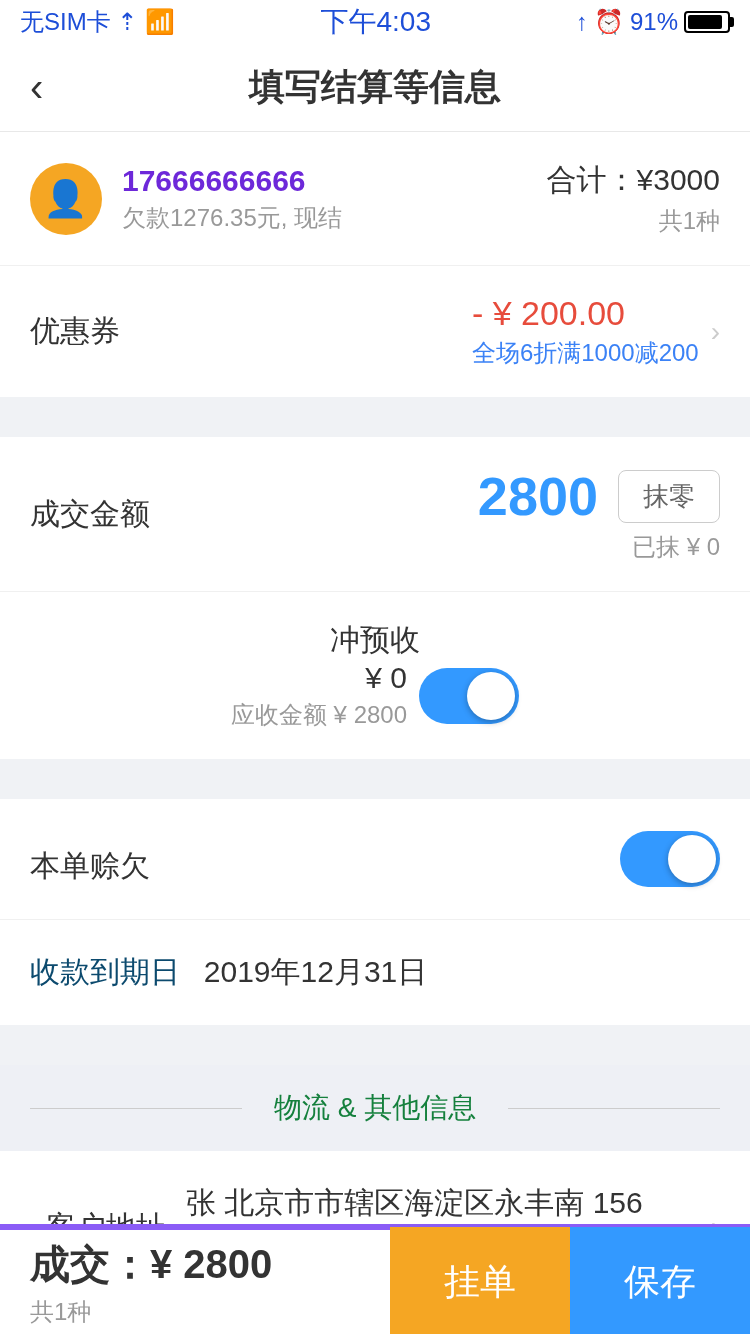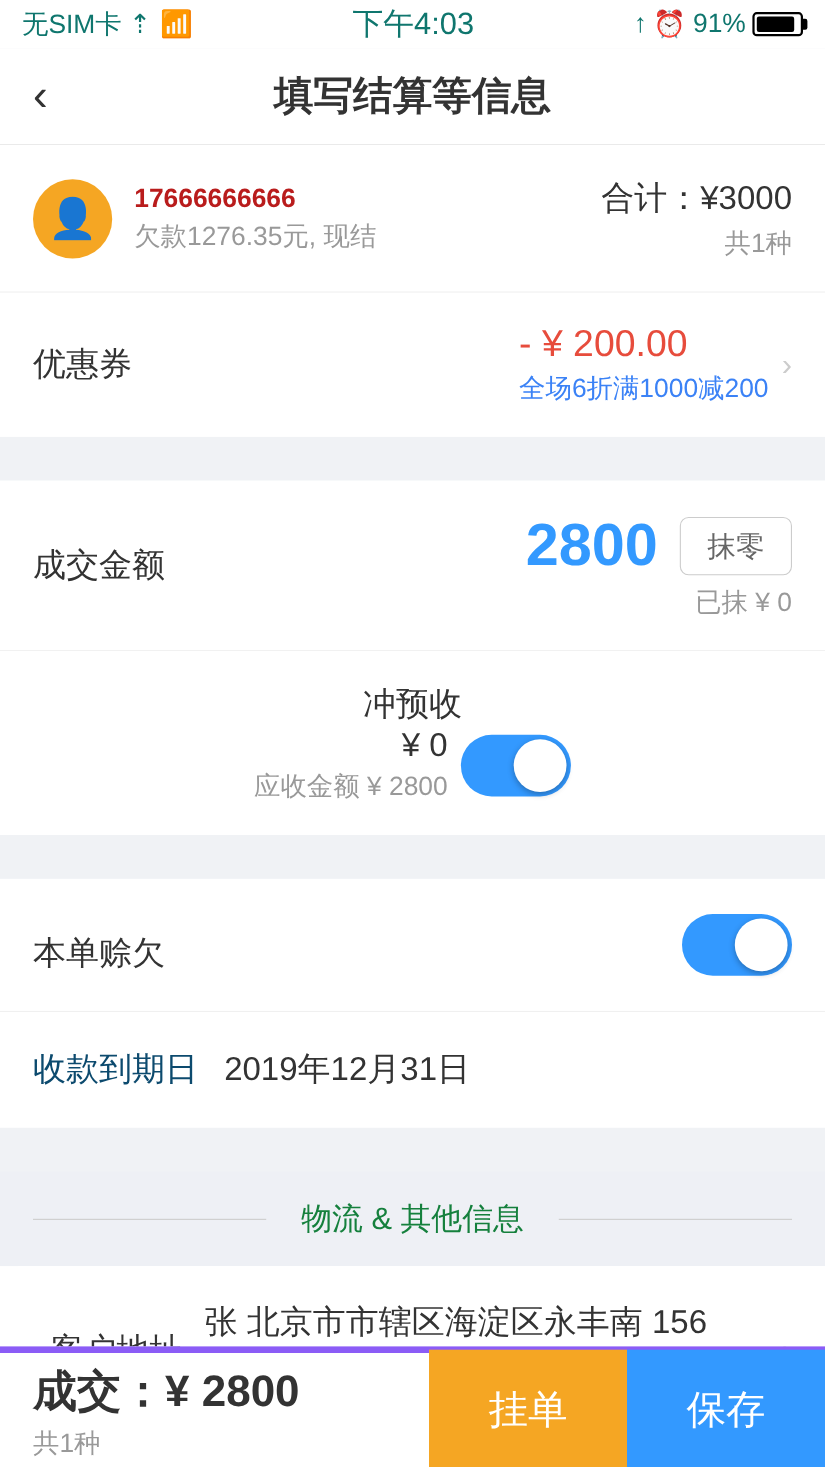--- a/index.html
+++ b/index.html
@@ -17,21 +17,21 @@
     
     .status-bar {
       width: 750px;
       height: 44px;
       background: #fff;
       display: flex;
       align-items: center;
       justify-content: space-between;
       padding: 0 20px;
       font-size: 24px;
-      color: #0f766e;
+      color: #1d4ed8;
     }
     .status-left { display: flex; align-items: center; gap: 8px; }
     .status-center { font-size: 28px; font-weight: 500; }
     .status-right { display: flex; align-items: center; gap: 6px; font-size: 24px; }
     .battery-icon {
       width: 46px; height: 22px; border: 2px solid #000; border-radius: 4px; position: relative; display: inline-flex; align-items: center;
     }
     .battery-icon::after {
       content: ''; position: absolute; right: -6px; top: 50%; transform: translateY(-50%); width: 4px; height: 10px; background: #000; border-radius: 0 2px 2px 0;
     }
@@ -80,21 +80,21 @@
       display: flex;
       align-items: center;
       justify-content: space-between;
     }
     .customer-left { display: flex; align-items: center; gap: 20px; }
     .avatar {
       width: 72px; height: 72px; border-radius: 50%; background: #f5a623;
       display: flex; align-items: center; justify-content: center;
       font-size: 36px; color: #fff;
     }
-    .customer-info .phone { font-size: 24px; font-weight: 600; color: #b91c1c; }
+    .customer-info .phone { font-size: 30px; font-weight: 600; color: #6d28d9; }
     .customer-info .sub { font-size: 24px; color: #999; margin-top: 4px; }
     .customer-right { text-align: right; }
     .customer-right .total { font-size: 30px; color: #333; }
     .customer-right .count { font-size: 24px; color: #999; margin-top: 4px; }
 
     
     .coupon-row {
       background: #fff;
       padding: 28px 30px;
       display: flex;

